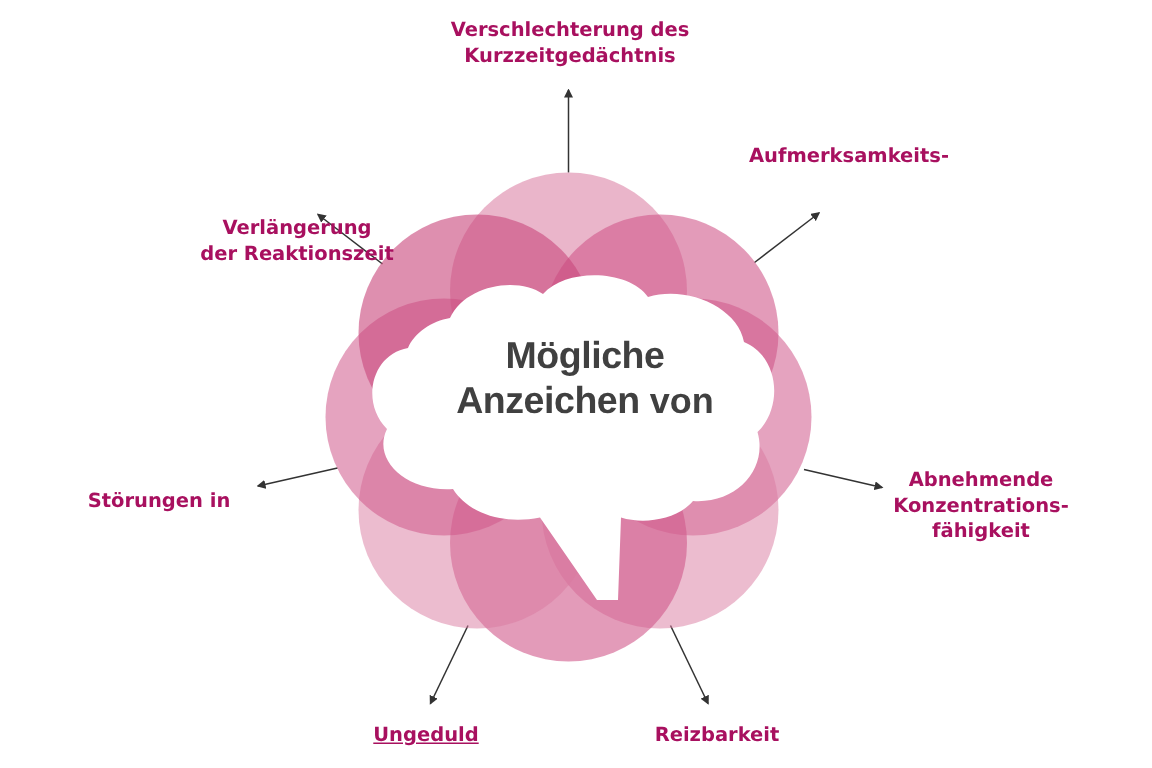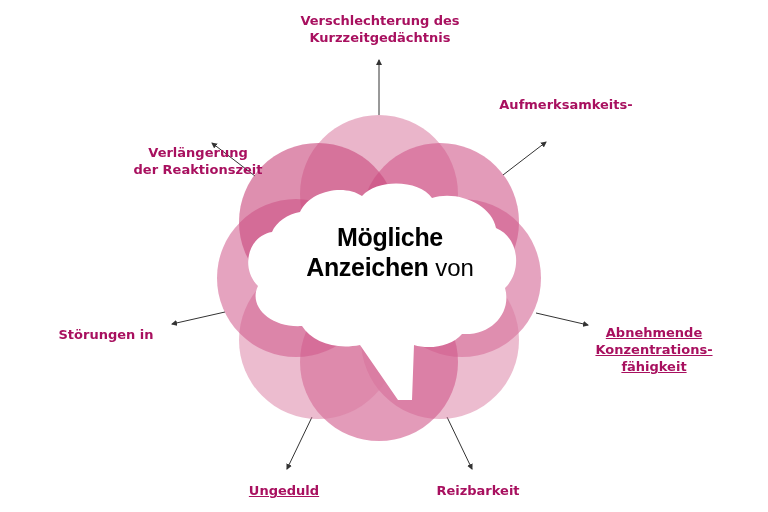--- a/index.html
+++ b/index.html
@@ -13,25 +13,25 @@
       font-size: 13px;
       line-height: 17px;
       text-align: center;
       white-space: nowrap;
     }
     .label span { display: block; }
     .center-title {
       position: absolute;
       left: 270px; top: 222px; width: 240px;
       text-align: center;
-      color: #000000;
+      color: #404040;
       font-family: "Liberation Sans", sans-serif;
     }
     .center-title .l1, .center-title .l2b { font-weight: bold; font-size: 25px; line-height: 30px; letter-spacing: -0.3px; }
-    .center-title .l2n, .center-title .l3 { font-weight: normal; font-size: 24px; line-height: 30px; }
+    .center-title .l2n, .center-title .l3 { font-weight: bold; font-size: 24px; line-height: 30px; }
     .center-title .row { display: block; }
   </style>
 </head>
 <body>
 
 <svg id="diagram" viewBox="0 0 768 512" xmlns="http://www.w3.org/2000/svg">
   <defs>
     <marker id="arrowhead" markerWidth="6" markerHeight="6" refX="5" refY="3" orient="auto">
       <path d="M0,0 L6,3 L0,6 Z" fill="#333333"></path>
     </marker>
@@ -83,21 +83,21 @@
 
 <div class="label" style="left:280px; top:12px; width:200px;">
   <span>Verschlechterung des</span>
   <span>Kurzzeitgedächtnis</span>
 </div>
 
 <div class="label" style="left:486px; top:96px; width:160px;">
   <span>Aufmerksamkeits-</span>
 </div>
 
-<div class="label" style="left:586px; top:324px; width:136px;text-decoration:underline;">
+<div class="label" style="left:586px; top:312px; width:136px;">
   <span>Abnehmende</span>
   <span>Konzentrations-</span>
   <span>fähigkeit</span>
 </div>
 
 <div class="label" style="left:418px; top:482px; width:120px;">
   <span>Reizbarkeit</span>
 </div>
 
 <div class="label" style="left:224px; top:482px; width:120px;text-decoration:underline;">

